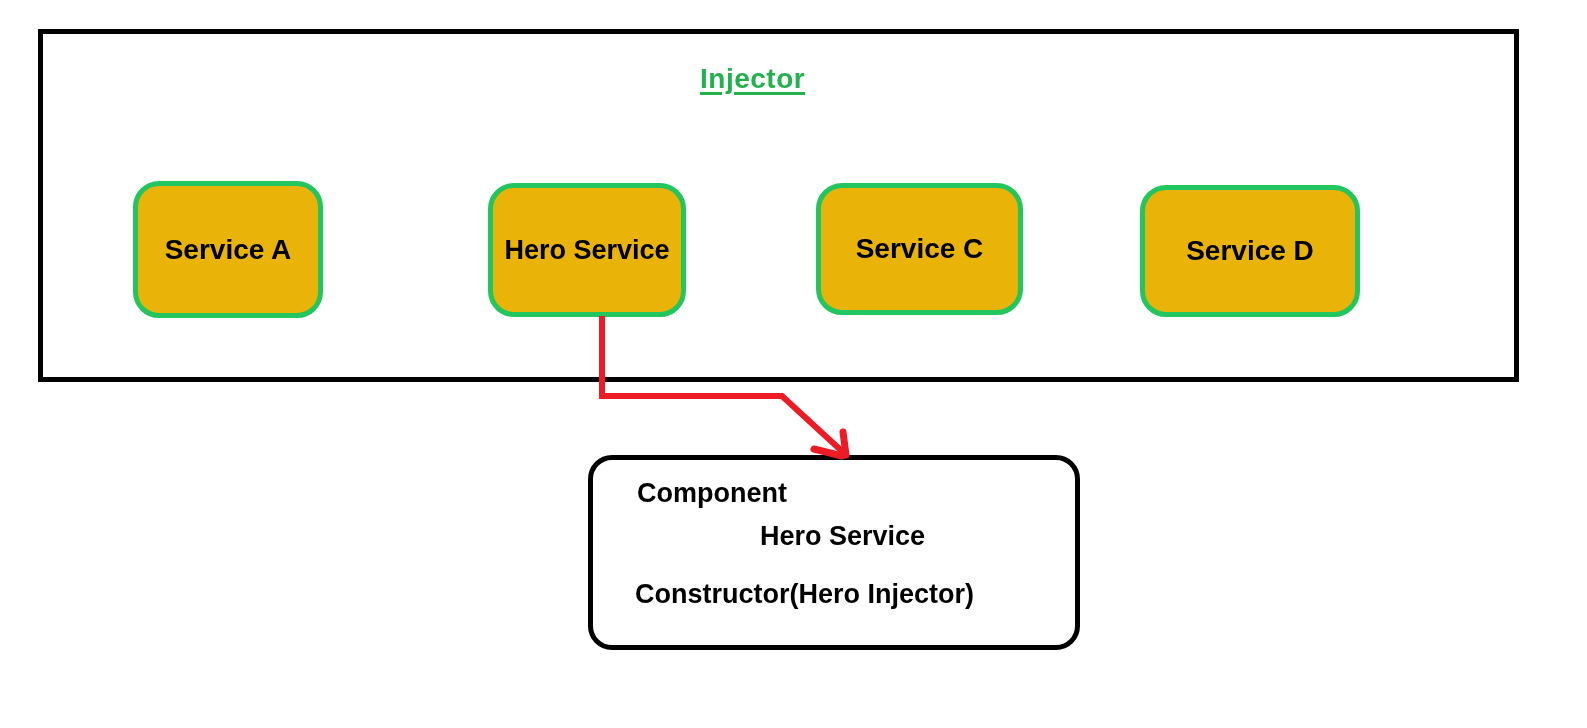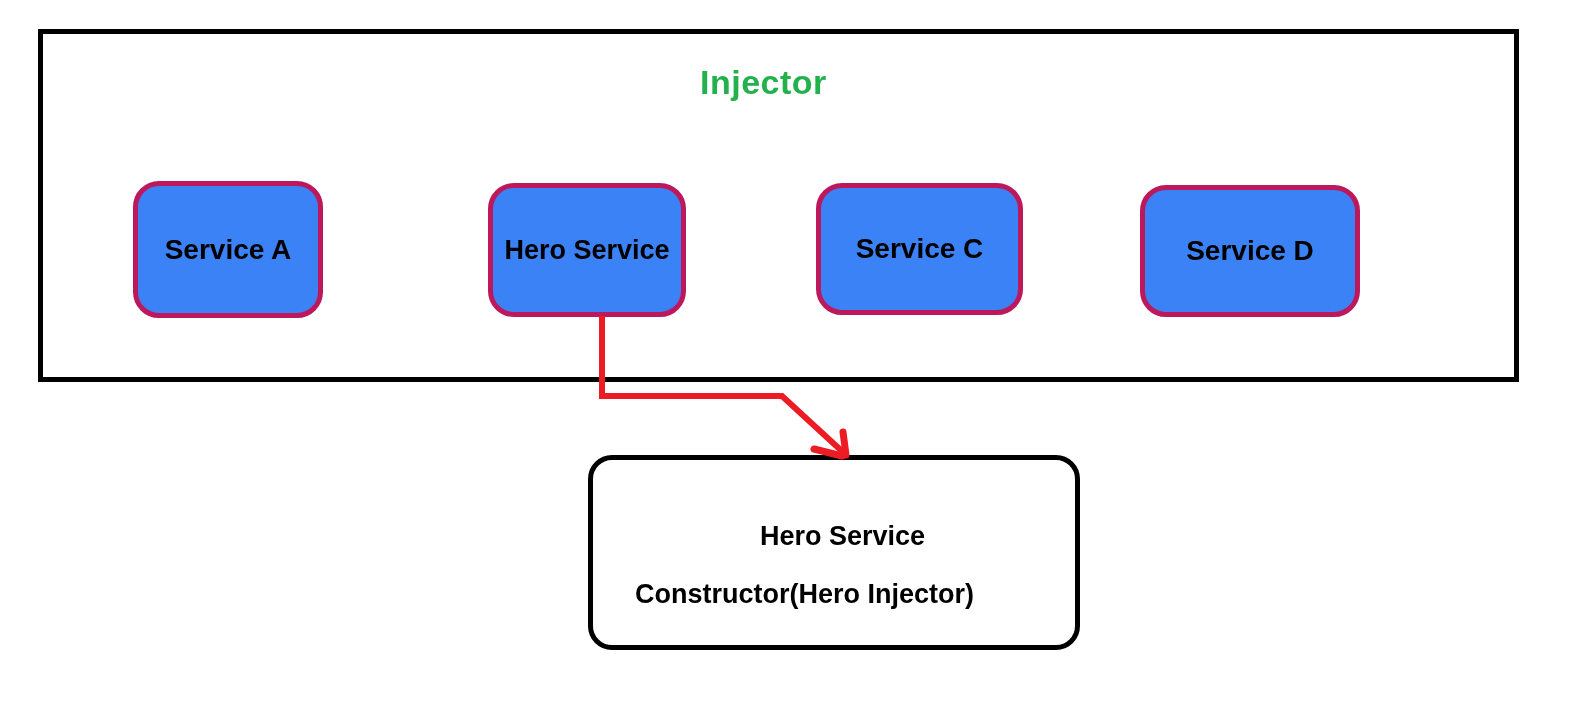--- a/index.html
+++ b/index.html
@@ -27,35 +27,36 @@
     height: 353px;
     border: 5px solid #000000;
     box-sizing: border-box;
     background: #FFFFFF;
   }
 
   .injector-title {
     position: absolute;
     left: 700px;
     top: 63px;
-    font-size: 34px;
+    font-size: 28px;
     font-weight: bold;
     color: #22B14C;
+    text-decoration: underline;
     text-decoration-thickness: 3px;
     text-underline-offset: 4px;
     letter-spacing: 0.5px;
   }
 
   
   .service-box {
     position: absolute;
-    border: 5px solid #be185d;
+    border: 5px solid #22c55e;
     border-radius: 26px;
     box-sizing: border-box;
-    background: #3b82f6;
+    background: #eab308;
     display: flex;
     align-items: center;
     justify-content: center;
     font-size: 28px;
     font-weight: bold;
     white-space: nowrap;
   }
   .service-a  { left: 133px;  top: 181px; width: 190px; height: 137px; }
   .hero-svc   { left: 488px;  top: 183px; width: 198px; height: 134px; font-size: 27px; }
   .service-c  { left: 816px;  top: 183px; width: 207px; height: 132px; }
@@ -121,20 +122,21 @@
 
   <div class="service-box service-c">
     <span>Service C</span>
   </div>
 
   <div class="service-box service-d">
     <span>Service D</span>
   </div>
 
   <div class="component-box">
+    <div class="component-title">Component</div>
     <div class="component-hero-service">Hero Service</div>
     <div class="component-constructor">Constructor(Hero Injector)</div>
   </div>
 
   <svg class="arrow-layer" viewBox="0 0 1587 728">
     <polyline points="602,316 602,396 782,396 845,454" fill="none" stroke="#ED1C24" stroke-width="6" stroke-linejoin="miter" stroke-linecap="butt"></polyline>
     <line x1="814" y1="449" x2="842" y2="456" stroke="#ED1C24" stroke-width="7" stroke-linecap="round"></line>
     <line x1="843" y1="432" x2="846" y2="455" stroke="#ED1C24" stroke-width="7" stroke-linecap="round"></line>
   </svg>
 

